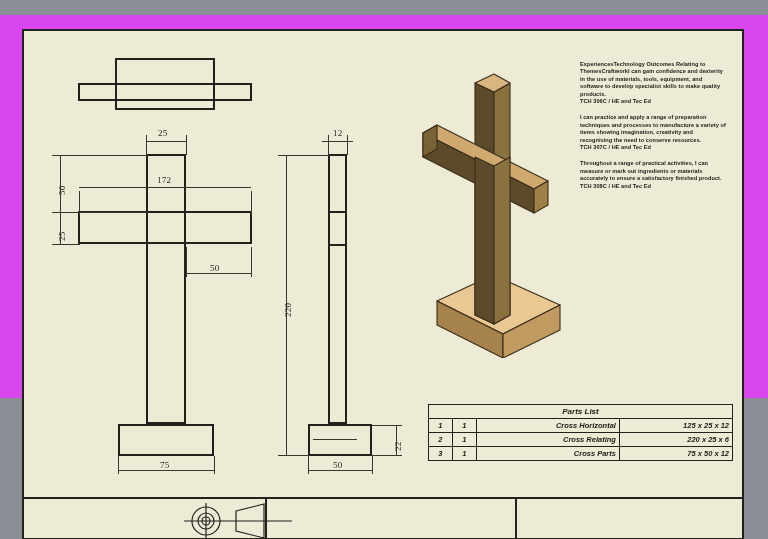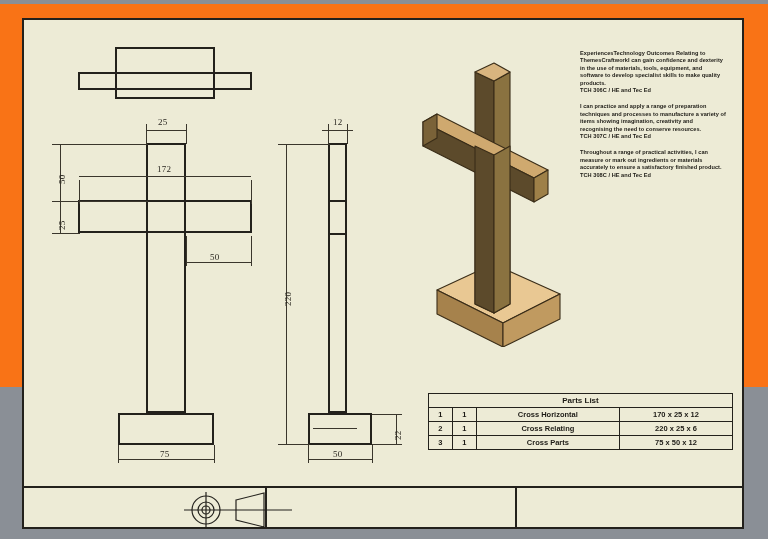--- a/index.html
+++ b/index.html
@@ -1,19 +1,19 @@
 <!DOCTYPE html>
 <html><head>
 <meta charset="utf-8">
 <style>
   html,body{margin:0;padding:0;background:#8a8f96;}
   body{width:768px;height:539px;overflow:hidden;
        font-family:"Liberation Sans",sans-serif;}
-  #sheet{position:absolute;left:0;top:4px;width:768px;height:383px;
-         background:#f97316;}
+  #sheet{position:absolute;left:0;top:15px;width:768px;height:383px;
+         background:#d946ef;}
   
   #frame{position:absolute;left:22px;top:14px;width:722px;height:511px;
          border:2px solid #23211c;box-sizing:border-box;background:#edebd6;}
   .ln{position:absolute;background:#23211c;}
   .hl{height:2px;}
   
   #titleblock{position:absolute;left:22px;top:482px;width:722px;height:43px;
               box-sizing:border-box;border-top:2px solid #23211c;}
   .tbcell{position:absolute;top:0;height:41px;box-sizing:border-box;}
   
@@ -30,23 +30,23 @@
   
   #notes{position:absolute;left:580px;top:46px;width:146px;}
   #notes p{margin:0 0 9px 0;font-size:5.6px;line-height:7.4px;color:#1d1b16;
            font-weight:bold;letter-spacing:.05px;}
   #notes p .code{display:block;}
   
   #parts{position:absolute;left:428px;top:389px;width:305px;
          border-collapse:collapse;font-size:7.5px;color:#1d1b16;
          font-family:"Liberation Sans",sans-serif;background:#edebd6;}
   #parts td,#parts th{border:1px solid #23211c;padding:1px 3px;height:11px;
-                      font-weight:bold;}
+                      font-weight:bold;font-style:italic;}
   #parts .ctr{text-align:center;}
-  #parts .lft{text-align:center;margin-left:8px;}
+  #parts .lft{text-align:right;margin-left:8px;}
   #parts .title{text-align:center;font-size:8px;}
   
   #iso{position:absolute;left:415px;top:38px;width:165px;height:305px;}
 </style>
 </head>
 <body>
 
 <div id="sheet">
 
   <div id="frame"></div>
@@ -160,21 +160,21 @@
 
   <table id="parts">
     <tbody>
       <tr>
         <td class="title" colspan="4">Parts List</td>
       </tr>
       <tr>
         <td class="ctr">1</td>
         <td class="ctr">1</td>
         <td class="lft">Cross Horizontal</td>
-        <td class="lft">170 x 25 x 12</td>
+        <td class="lft">125 x 25 x 12</td>
       </tr>
       <tr>
         <td class="ctr">2</td>
         <td class="ctr">1</td>
         <td class="lft">Cross Relating</td>
         <td class="lft">220 x 25 x 6</td>
       </tr>
       <tr>
         <td class="ctr">3</td>
         <td class="ctr">1</td>

